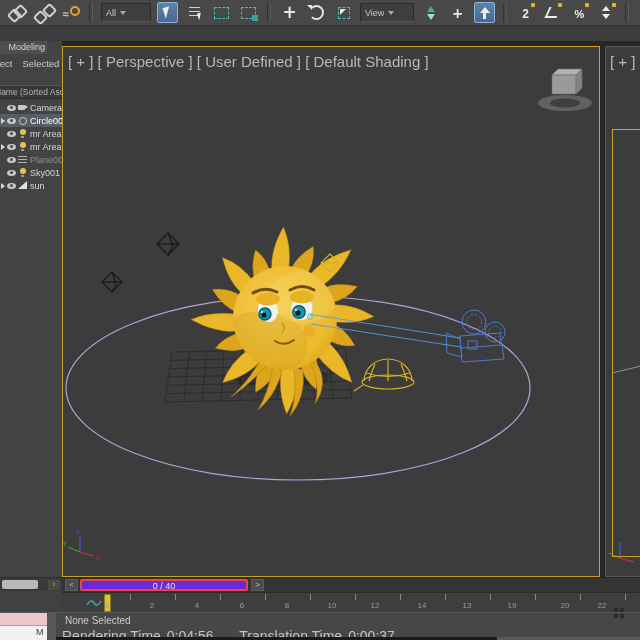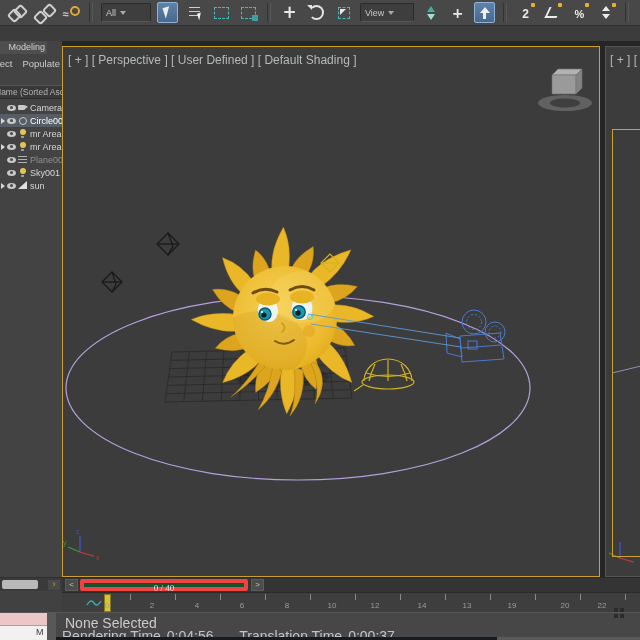--- a/index.html
+++ b/index.html
@@ -83,44 +83,44 @@
   .ic-geometry::before{content:"";position:absolute;left:0;top:0;border-bottom:8px solid #e2e2e2;border-left:9px solid transparent;}
   
   .exscroll{position:absolute;left:0;top:536px;width:62px;height:14px;background:#3a3a3a;border-top:1px solid #2e2e2e;box-sizing:border-box;}
   .exthumb{position:absolute;left:2px;top:2px;width:36px;height:9px;background:#b9b9b9;border-radius:2px;}
   .exarrow{position:absolute;right:2px;top:2px;width:12px;height:10px;background:#4a4a4a;color:#d2a232;font-size:9px;line-height:9px;text-align:center;}
   
   .vparea{position:absolute;left:62px;top:41px;width:578px;height:551px;background:#262626;}
   .vp{position:absolute;background:#3c3c3c;overflow:hidden;}
   .vp-main{left:0;top:5px;width:538px;height:531px;border:1px solid var(--accent_yellow,#c9a227);box-sizing:border-box;}
   .vp-right{left:543px;top:5px;width:35px;height:531px;border-top:1px solid #555;border-left:1px solid #555;border-bottom:1px solid #555;box-sizing:border-box;}
-  .vplabel{position:absolute;left:5px;top:6px;font-size:12px;color:#b4bab8;white-space:nowrap;z-index:5;}
+  .vplabel{position:absolute;left:5px;top:6px;font-size:15px;color:#b4bab8;white-space:nowrap;z-index:5;}
   .safeframe{position:absolute;left:6px;top:82px;width:40px;height:428px;border:1px solid var(--accent_yellow,#c9a227);box-sizing:border-box;}
   svg{display:block;}
   
   .timeslider{position:absolute;left:62px;top:577px;width:578px;height:15px;background:#343434;border-top:1px solid #262626;box-sizing:border-box;display:flex;align-items:center;}
   .tsbtn{width:13px;height:12px;background:#4c4c4c;border:1px solid #5c5c5c;box-sizing:border-box;color:#c9c9c9;
          font-size:8px;line-height:10px;text-align:center;margin-left:3px;flex:0 0 auto;}
-  .tspill{width:168px;height:12px;background:#14532d;border:4px solid #ef4444;box-sizing:border-box;border-radius:2px;
-          color:#e2e2e2;font-size:9px;line-height:11px;text-align:center;margin-left:2px;flex:0 0 auto;font-family:Liberation Serif, serif;}
+  .tspill{width:168px;height:12px;background:#6d28d9;border:2px solid #ef4444;box-sizing:border-box;border-radius:2px;
+          color:#e2e2e2;font-size:9px;line-height:11px;text-align:center;margin-left:2px;flex:0 0 auto;}
   
   .trackbar{position:absolute;left:62px;top:592px;width:578px;height:20px;background:#3e3e3e;border-top:1px solid #2a2a2a;box-sizing:border-box;}
   .tick{position:absolute;top:1px;width:1px;height:6px;background:#8a8a8a;}
   .tlabel{position:absolute;top:8px;width:16px;text-align:center;font-size:8px;color:#9c9c9c;}
   .tmarker{position:absolute;top:1px;width:7px;height:18px;background:#d8c33c;border:1px solid #8a7a18;box-sizing:border-box;}
   .curveic{position:absolute;left:24px;top:3px;width:16px;height:13px;}
   .panelgap{position:absolute;left:0;top:592px;width:62px;height:20px;background:#414141;}
   .hashic{position:absolute;left:612px;top:606px;width:16px;height:14px;z-index:6;}
   
   .statusbar{position:absolute;left:0;top:612px;width:640px;height:28px;background:#474747;border-top:1px solid #565656;box-sizing:border-box;}
   .listener-pink{position:absolute;left:0;top:0;width:47px;height:13px;background:#ecc7c7;border-bottom:1px solid #b89a9a;box-sizing:border-box;}
   .listener-white{position:absolute;left:0;top:13px;width:47px;height:15px;background:#f1f1f1;}
   .listener-m{position:absolute;left:36px;top:14px;font-size:9px;color:#3a3a3a;}
   .listener-strip{position:absolute;left:47px;top:0;width:9px;height:28px;background:#585858;}
-  .selstatus{position:absolute;left:65px;top:2px;font-size:14px;color:#cbcbcb;}
+  .selstatus{position:absolute;left:65px;top:2px;font-size:10px;color:#cbcbcb;}
   .promptline{position:absolute;left:62px;top:15px;font-size:14px;color:#c4c4c4;white-space:nowrap;}
   .promptline b{font-weight:normal;margin-right:6px;}
   .promptline .gap{display:inline-block;width:22px;}
   .progress-dark{position:absolute;left:56px;top:24px;width:441px;height:4px;background:#161a21;}
   .progress-light{position:absolute;left:497px;top:24px;width:143px;height:4px;background:#5a5a5a;}
 </style>
 </head>
 <body>
 
 <div id="app">
@@ -196,21 +196,21 @@
     <div class="tbtn"></div>
 
   </div>
 
 
   <div class="leftpanel">
     <div class="exchip">Modeling</div>
     <div class="exmenu">
         <div class="mwrap">
           <span>Select</span>
-          <span>Populate</span>
+          <span>Selected</span>
         </div>
       </div>
     <div class="exhead">
         <span>Name (Sorted Ascend</span>
       </div>
     <div class="exrows">
         <div class="exrow">
           <span class="ic-exp hide"></span>
           <span class="ic-eye"></span>
           <span class="tic ic-camera"></span>

